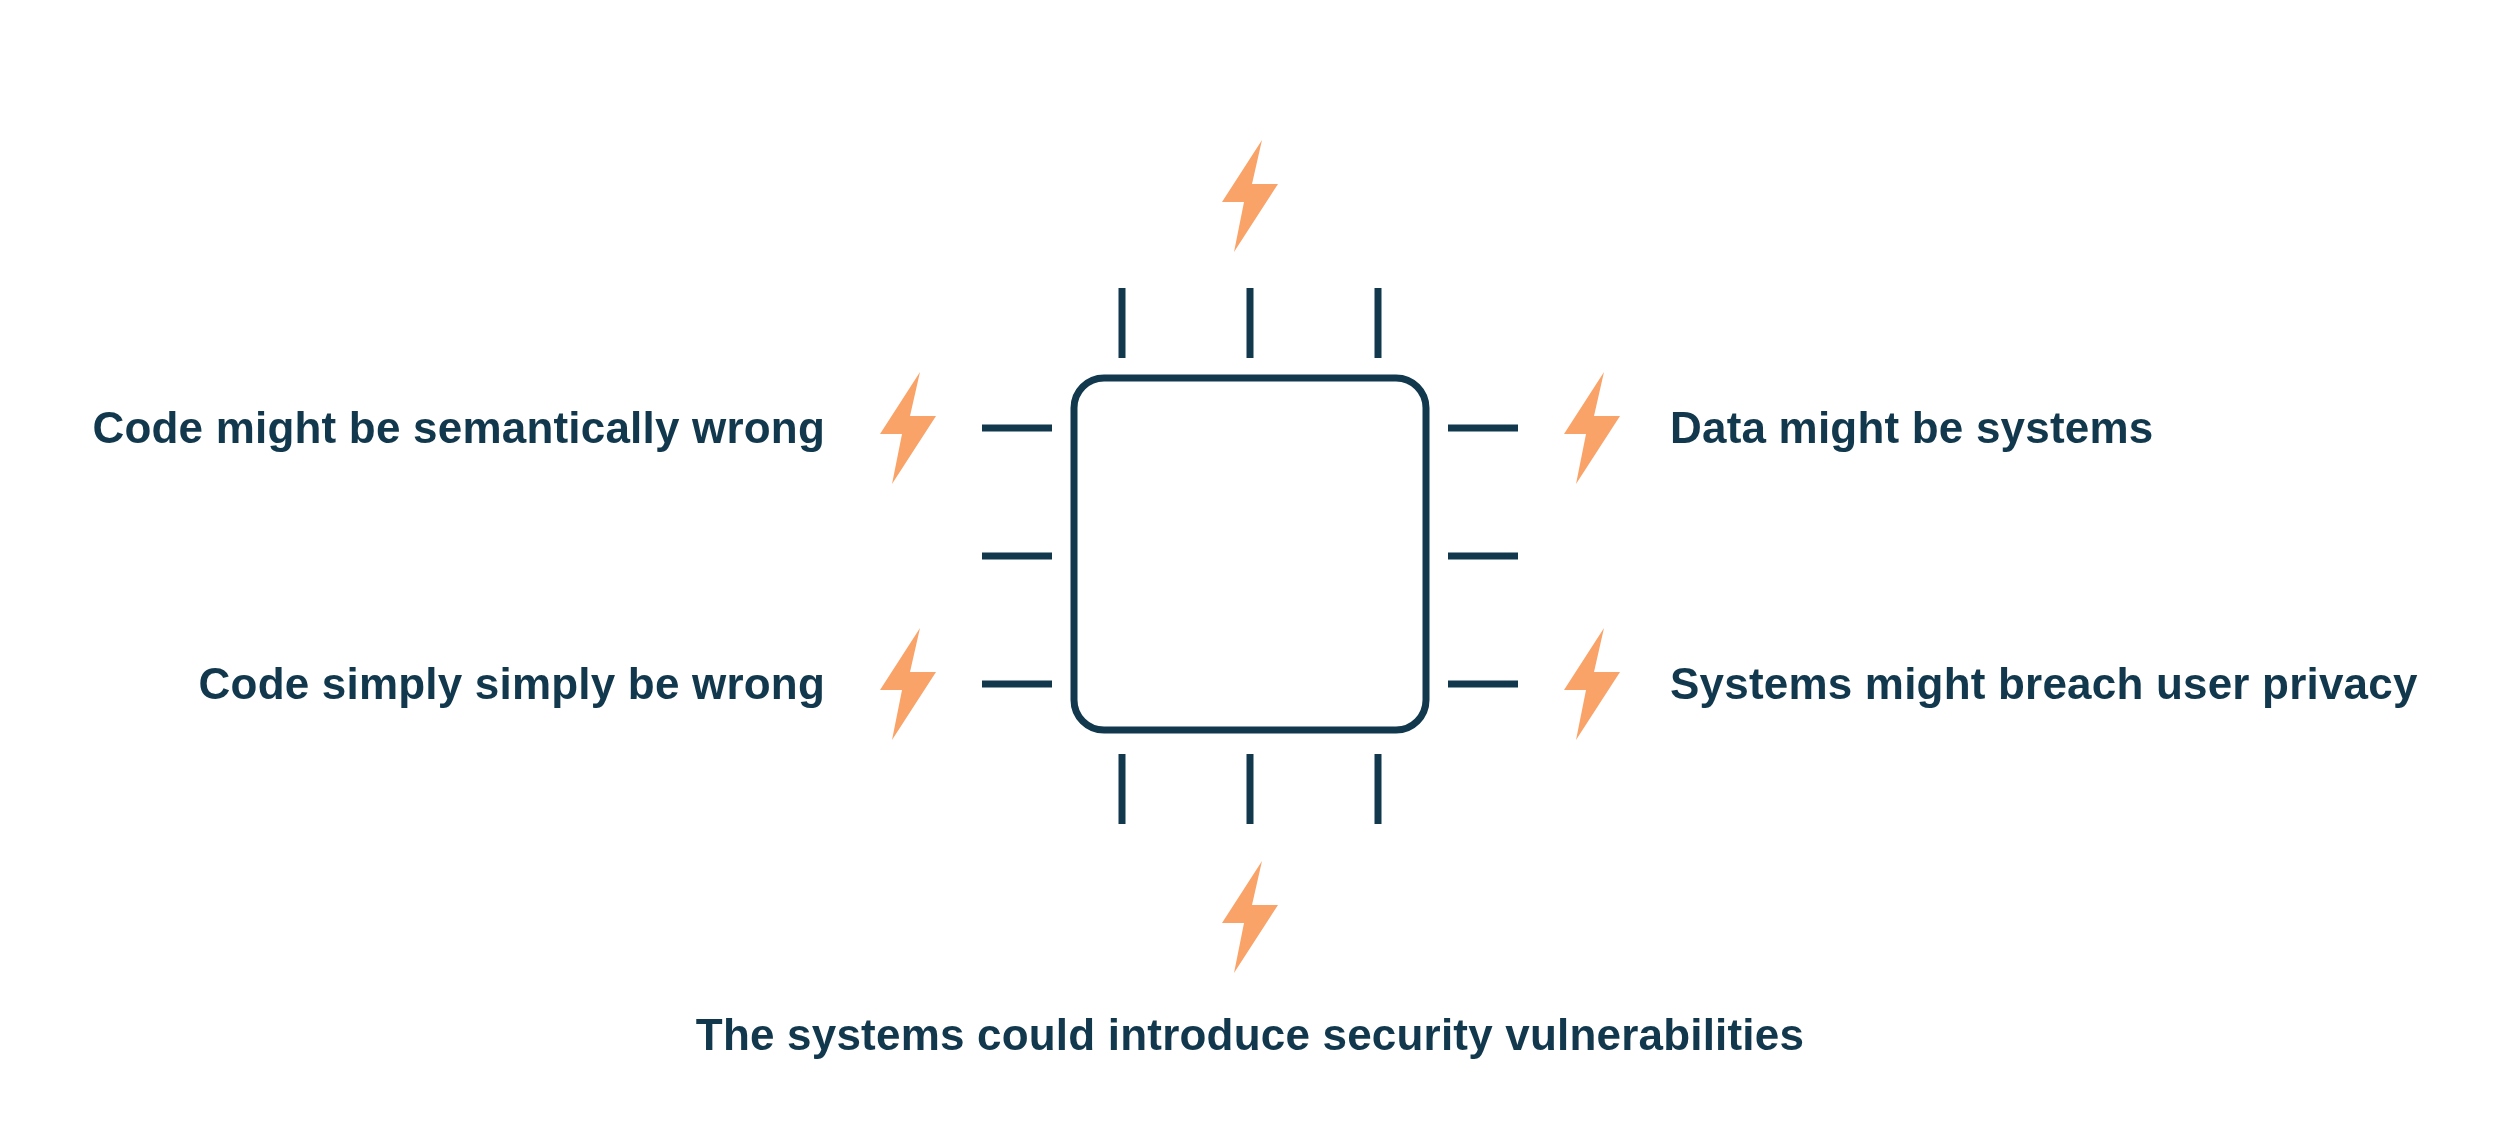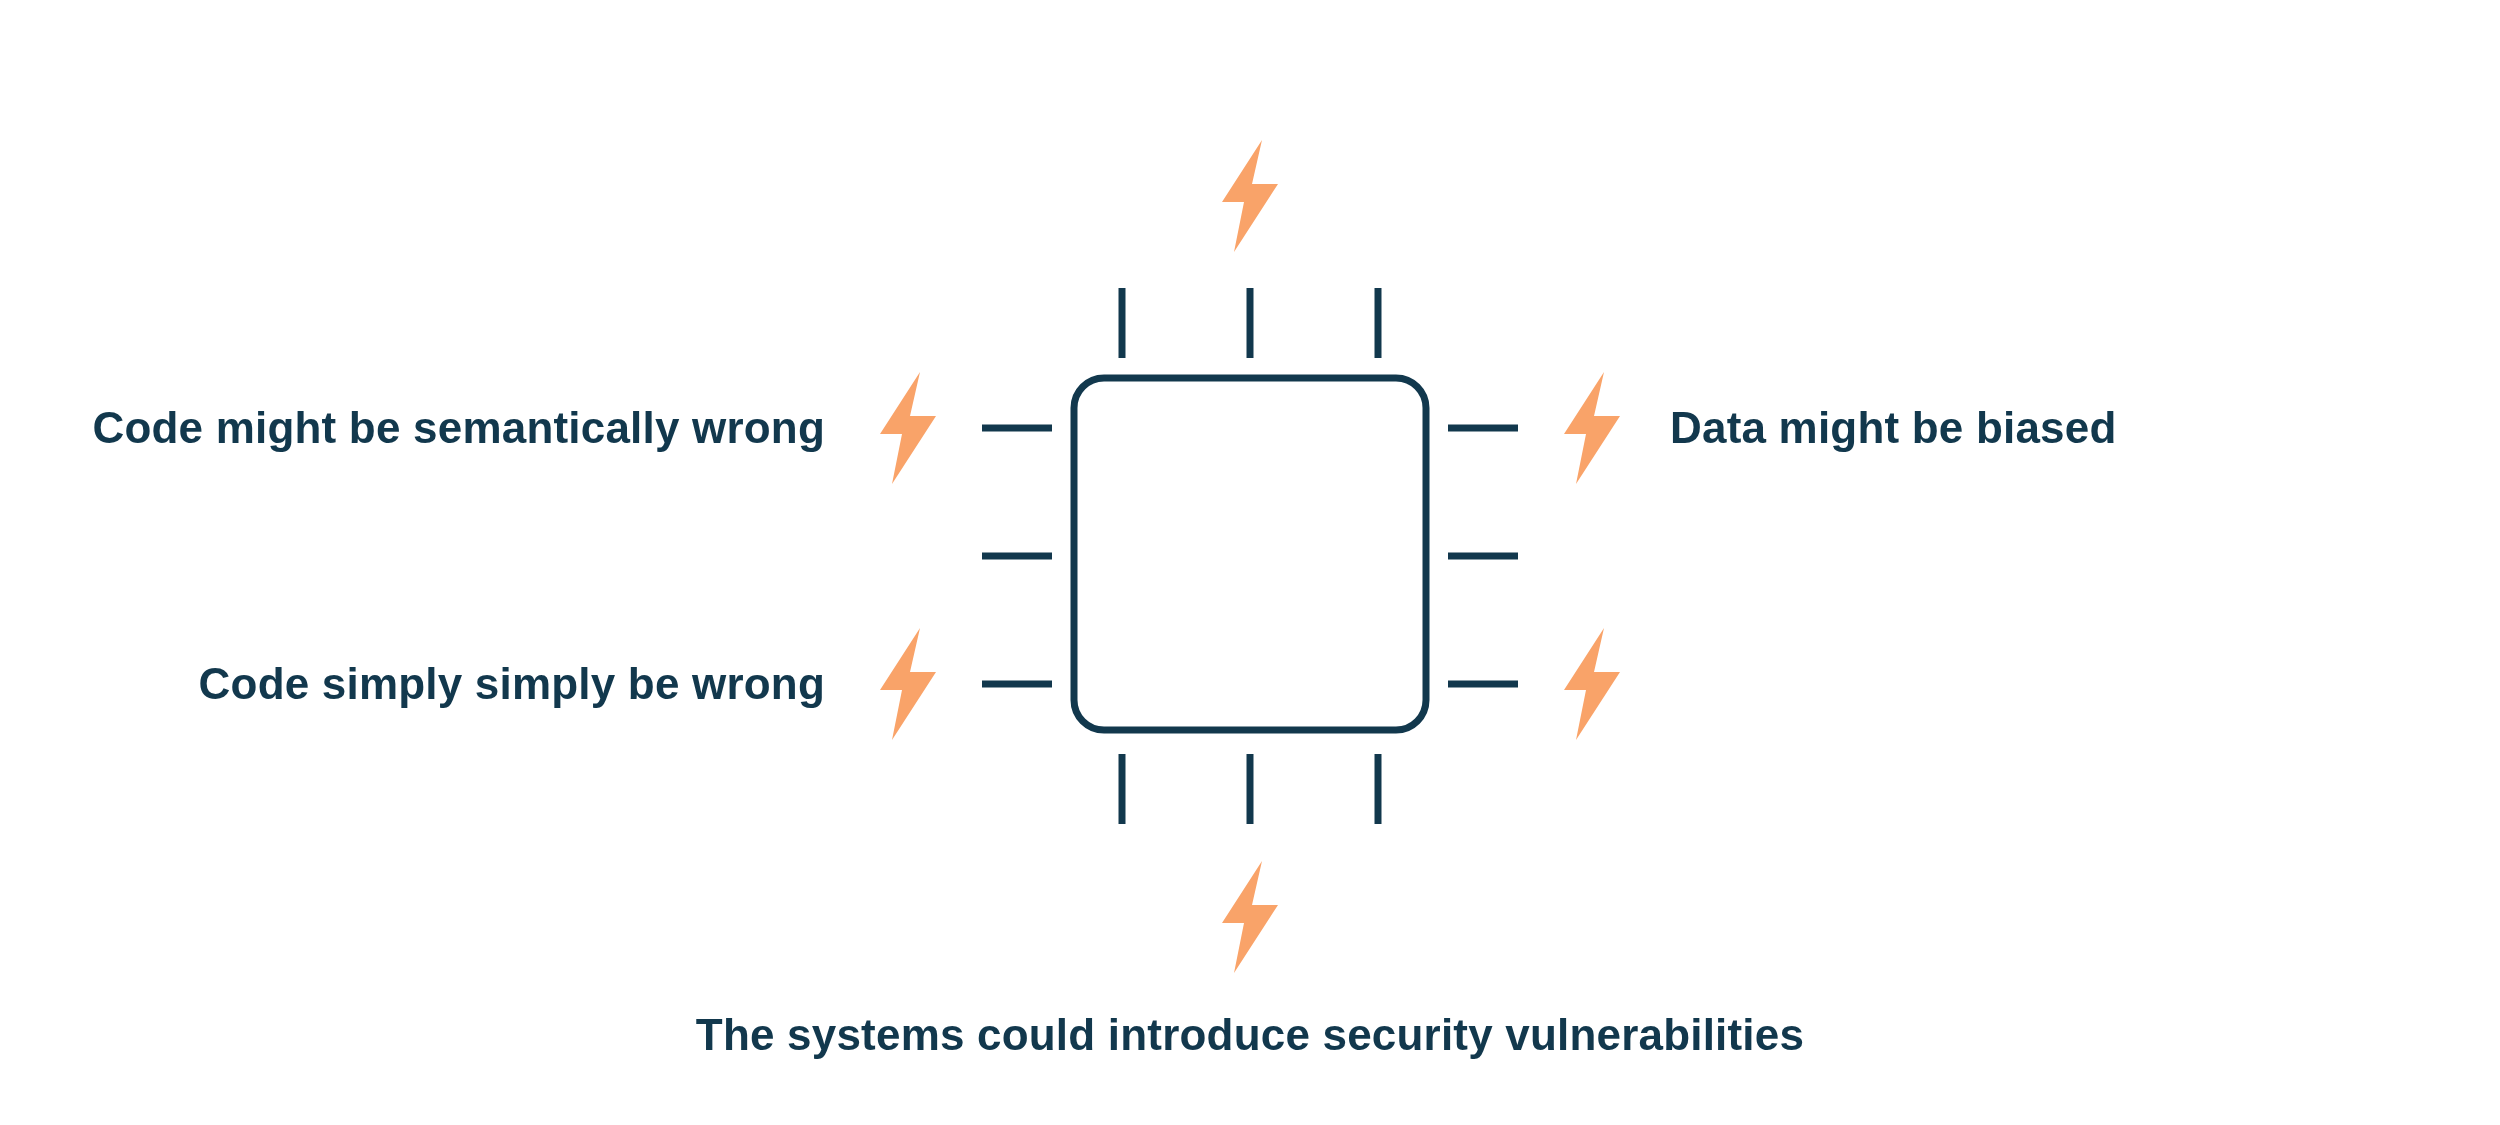--- a/index.html
+++ b/index.html
@@ -76,25 +76,26 @@
   <div class="label align-right" style="top:400px">Code might be semantically wrong</div>
   <svg class="bolt" style="left:876px; top:372px" viewBox="0 0 64 112">
     <polygon points="44,0 4,62 26,62 16,112 60,44 34,44"></polygon>
   </svg>
 
   <div class="label align-right" style="top:656px">Code simply simply be wrong</div>
   <svg class="bolt" style="left:876px; top:628px" viewBox="0 0 64 112">
     <polygon points="44,0 4,62 26,62 16,112 60,44 34,44"></polygon>
   </svg>
 
-  <div class="label align-left" style="top:400px">Data might be biased</div>
+  <div class="label align-left" style="top:400px">Data might be systems</div>
   <svg class="bolt" style="left:1560px; top:372px" viewBox="0 0 64 112">
     <polygon points="44,0 4,62 26,62 16,112 60,44 34,44"></polygon>
   </svg>
 
+  <div class="label align-left" style="top:656px">Systems might breach user privacy</div>
   <svg class="bolt" style="left:1560px; top:628px" viewBox="0 0 64 112">
     <polygon points="44,0 4,62 26,62 16,112 60,44 34,44"></polygon>
   </svg>
 
   <svg class="bolt" style="left:1218px; top:861px" viewBox="0 0 64 112">
     <polygon points="44,0 4,62 26,62 16,112 60,44 34,44"></polygon>
   </svg>
   <div class="label centered" style="top:1007px">The systems could introduce security vulnerabilities</div>
 
   <svg class="chip-svg" viewBox="0 0 640 640">

